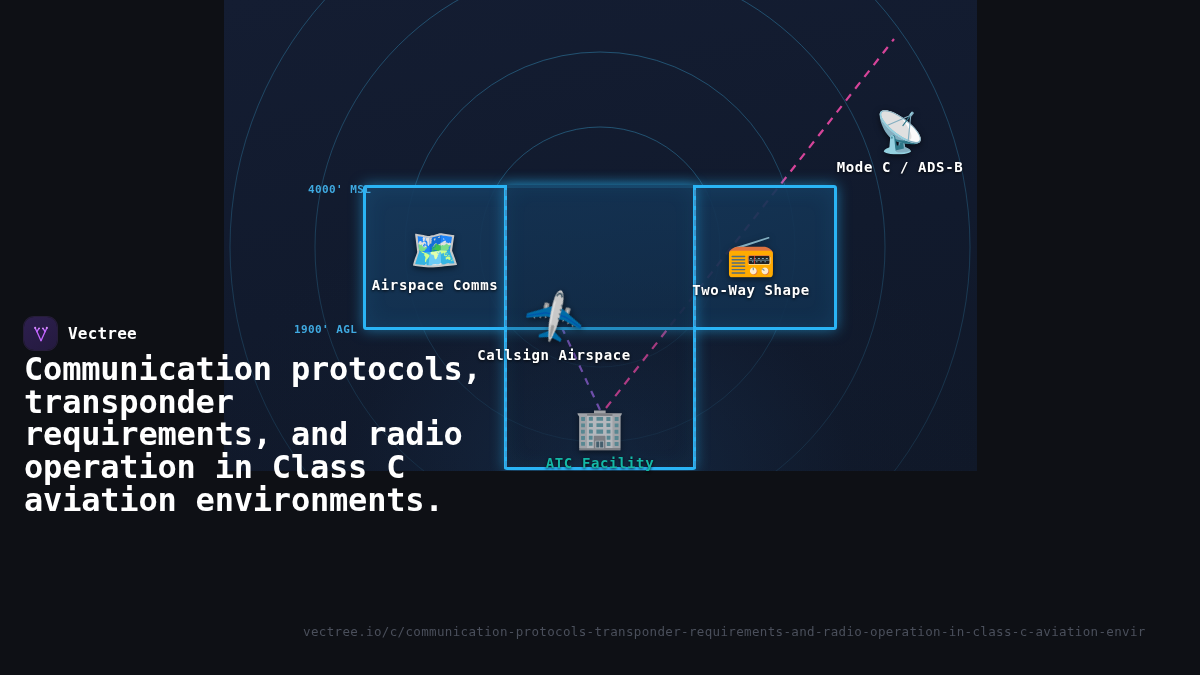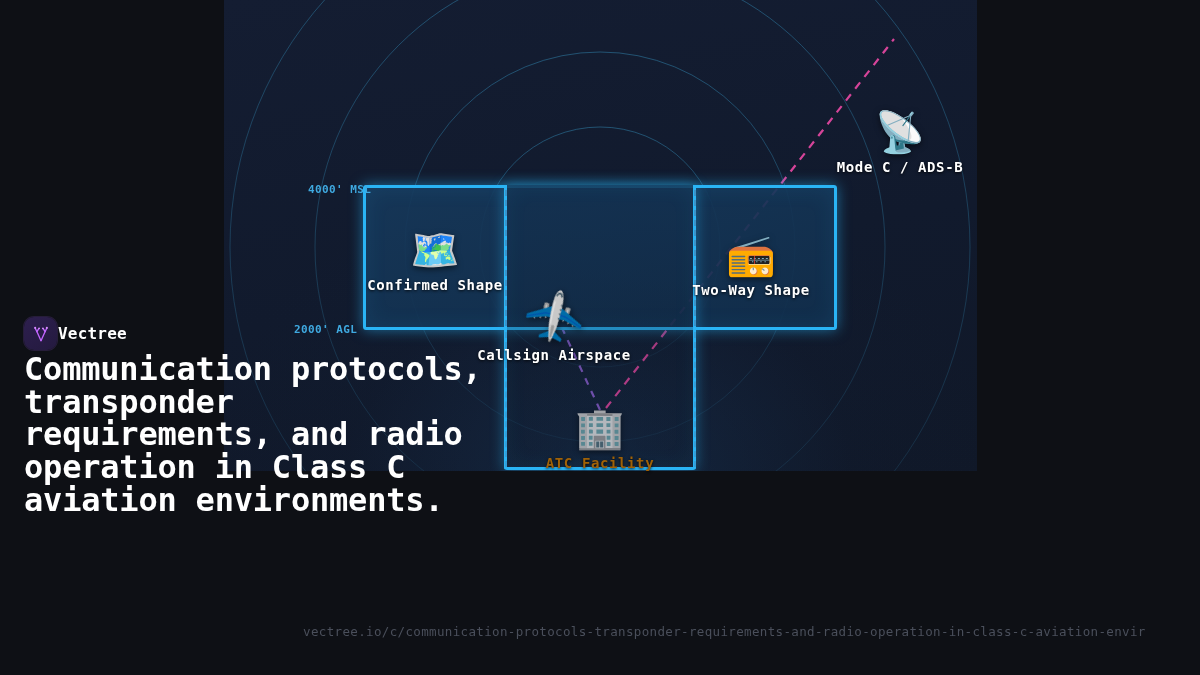--- a/index.html
+++ b/index.html
@@ -108,40 +108,40 @@
   .node .node-label {
     margin-top: 7px;
     font-size: 14px;
     font-weight: 700;
     letter-spacing: 0.6px;
     color: #ffffff;
     white-space: nowrap;
     text-shadow: 0 1px 3px rgba(0,0,0,0.85);
     font-family: "DejaVu Sans Mono", "Liberation Mono", monospace;
   }
-  .node.dim .node-label { color: #a16207; }
+  .node.dim .node-label { color: #14b8a6; }
   .node.dim .emoji { opacity: 0.78; }
   .node .emoji.rot { display:inline-block; transform: rotate(-32deg); }
 
   
   .left-col {
     position: absolute;
     left: 0; top: 0;
     width: 224px;
     height: 675px;
     background: #0e1015;
   }
 
   .brand-row {
     position: absolute;
     left: 24px;
     top: 317px;
     display: flex;
     align-items: center;
-    gap: 1px;
+    gap: 11px;
   }
   .brand-logo {
     width: 33px;
     height: 33px;
     border-radius: 10px;
     background: linear-gradient(145deg, #2d1f4e 0%, #241a3f 100%);
     display: flex;
     align-items: center;
     justify-content: center;
     box-shadow: 0 0 0 1px rgba(150,90,220,0.18);
@@ -213,25 +213,25 @@
     <div class="airspace-box box-outer" style="left:139px;top:185px;width:474px;height:145px;"></div>
     <div class="airspace-box box-inner" style="left:280px;top:185px;width:192px;height:285px;"></div>
 
     <div class="dashed-v" style="left:281px;top:190px;height:136px;"></div>
     <div class="dashed-v" style="left:470px;top:190px;height:136px;"></div>
     <div class="dashed-v" style="left:281px;top:332px;height:135px;opacity:0.55;"></div>
     <div class="dashed-v" style="left:470px;top:332px;height:135px;opacity:0.55;"></div>
   </div>
 
   <div class="alt-label" style="left:280px;top:183px;margin-left:28px;">4000' MSL</div>
-  <div class="alt-label" style="left:294px;top:323px;">2000' AGL</div>
+  <div class="alt-label" style="left:294px;top:323px;">1900' AGL</div>
 
   <div class="node" style="left:435px;top:230px;">
     <span class="emoji">🗺️</span>
-    <span class="node-label">Confirmed Shape</span>
+    <span class="node-label">Airspace Comms</span>
   </div>
 
   <div class="node" style="left:751px;top:235px;">
     <span class="emoji">📻</span>
     <span class="node-label">Two-Way Shape</span>
   </div>
 
   <div class="node" style="left:900px;top:112px;">
     <span class="emoji">📡</span>
     <span class="node-label">Mode C / ADS-B</span>

